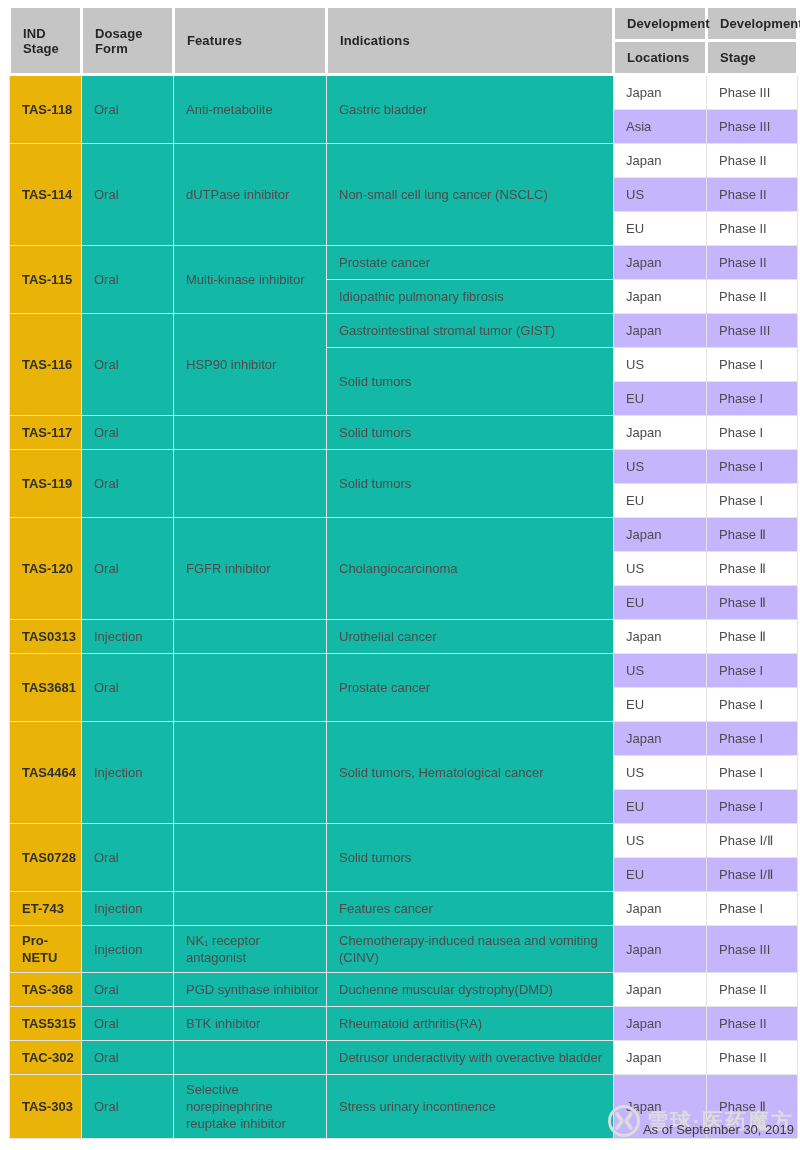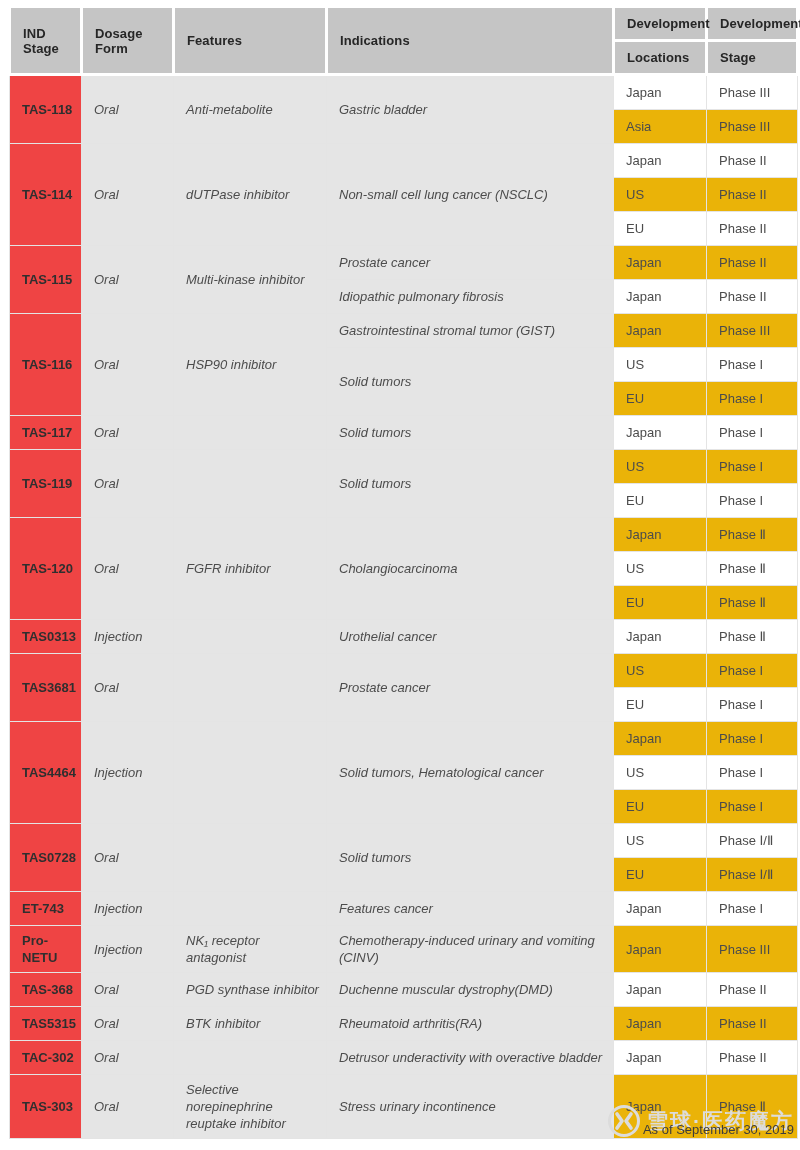--- a/index.html
+++ b/index.html
@@ -32,27 +32,27 @@
     border:1px solid #e4e4e4;
     font-size:13px;
     color:#4c4c4c;
     padding:6px 6px 6px 12px;
     height:21px;
     vertical-align:middle;
     background:#ffffff;
     line-height:17px;
   }
   tbody td.ind-code{
-    background:#ef4444;
+    background:#eab308;
     color:#2f2f2f;
     font-weight:bold;
     margin-top:8px;
   }
-  tbody td.shade{background:#eab308;}
-  tbody td.blank{background:#e5e5e5;font-style:italic;}
+  tbody td.shade{background:#c4b5fd;}
+  tbody td.blank{background:#14b8a6;}
 
   .footer{
     position:absolute;
     right:4px;
     top:1100px;
     width:420px;
     height:48px;
   }
   .watermark{
     position:absolute;
@@ -253,21 +253,21 @@
           <td class="blank">Injection</td>
           <td class="blank"></td>
           <td class="blank">Features cancer</td>
           <td class="loc">Japan</td>
           <td class="stage">Phase I</td>
         </tr>
         <tr>
           <td class="ind-code">Pro-NETU</td>
           <td class="blank">Injection</td>
           <td class="blank">NK₁ receptor antagonist</td>
-          <td class="blank">Chemotherapy-induced urinary and vomiting (CINV)</td>
+          <td class="blank">Chemotherapy-induced nausea and vomiting (CINV)</td>
           <td class="loc shade">Japan</td>
           <td class="stage shade">Phase III</td>
         </tr>
         <tr>
           <td class="ind-code">TAS-368</td>
           <td class="blank">Oral</td>
           <td class="blank">PGD synthase inhibitor</td>
           <td class="blank">Duchenne muscular dystrophy(DMD)</td>
           <td class="loc">Japan</td>
           <td class="stage">Phase II</td>

